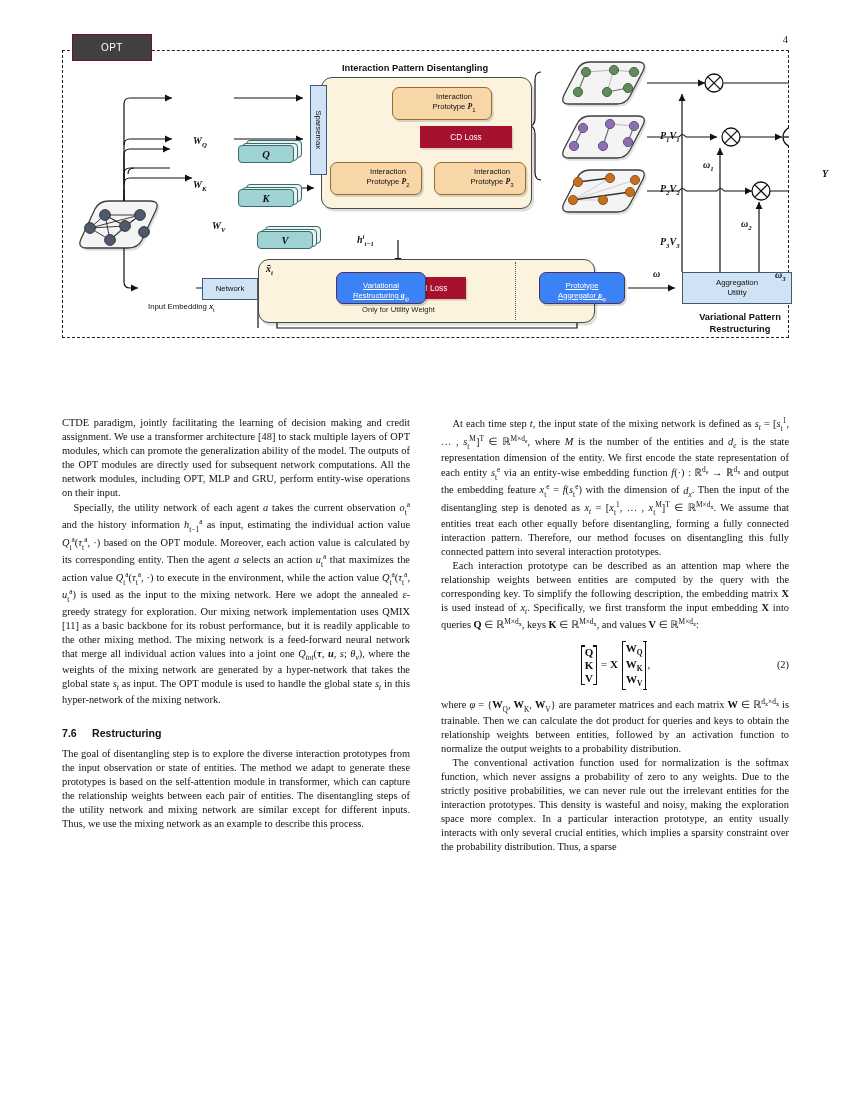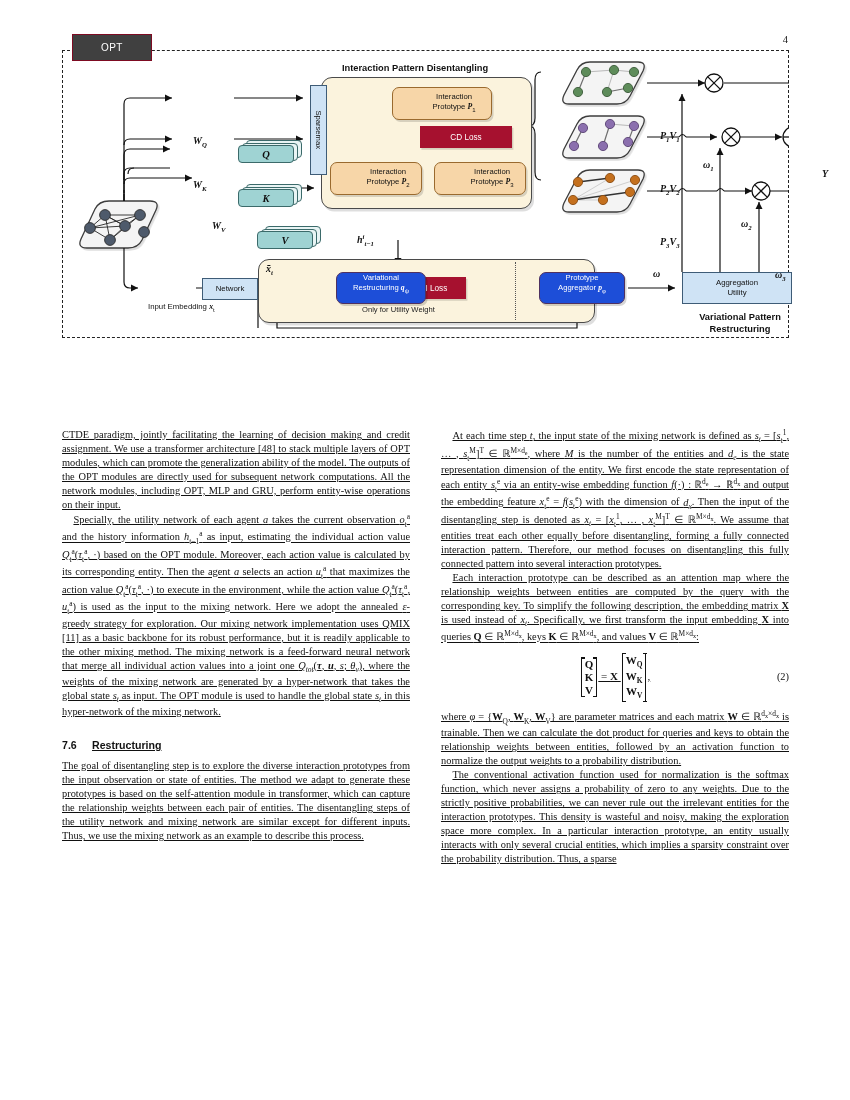--- a/index.html
+++ b/index.html
@@ -118,31 +118,32 @@
     font-size: 8.2px;
     display: flex; align-items: center; justify-content: center;
     box-shadow: 1.4px 1.8px 0 rgba(0,0,0,.14);
   }
   .loss-cd  { left: 334px; top: 76px;  width: 92px; height: 22px; margin-left: 24px; }
   .loss-cmi { left: 332px; top: 227px; width: 72px; height: 22px; }
 
   
   .mod {
     position: absolute;
-    background: #1d4ed8;
+    background: #3b82f6;
     border: 1.2px solid #4e3160;
     border-radius: 7px;
     box-shadow: 1.6px 2px 0 rgba(0,0,0,.16);
     box-sizing: border-box;
     color: #fff;
     font-family: "Liberation Sans", sans-serif;
     font-size: 7.7px;
     line-height: 1.3;
-    display: flex; align-items: flex-start; justify-content: center;
+    display: flex; align-items: flex-end; justify-content: center;
     text-align: center;
+    text-decoration: underline;
   }
   .mod i { font-family: "Liberation Serif", serif; font-style: italic; font-weight: bold; }
   .mod sub { font-size: 6px; }
   .mod-va { left: 274px; top: 222px; width: 90px; height: 32px; }
   .mod-pa { left: 477px; top: 222px; width: 86px; height: 32px; }
 
   
   .blue-box {
     position: absolute;
     background: #CFE3F5;
@@ -232,28 +233,27 @@
     font-size: 10.4px;
     line-height: 1.42;
     color: #111;
     text-align: justify;
   }
   .fig-caption em { font-style: italic; }
 
   
   .col {
     position: absolute;
-    top: 428px;
+    top: 416px;
     width: 348px;
     font-family: "Liberation Serif", serif;
     font-size: 10.4px;
     line-height: 1.345;
     text-align: justify;
     color: #111;
-    text-decoration: underline;
   }
   .col-left  { left: 62px; }
   .col-right { left: 441px; }
   .col p { margin: 0 0 0 0; text-indent: 1.1em; }
   .col p.noindent { text-indent: 0; }
   .col h3 {
     font-family: "Liberation Sans", sans-serif;
     font-size: 10.6px;
     font-weight: bold;
     margin: 19px 0 7px 0;

